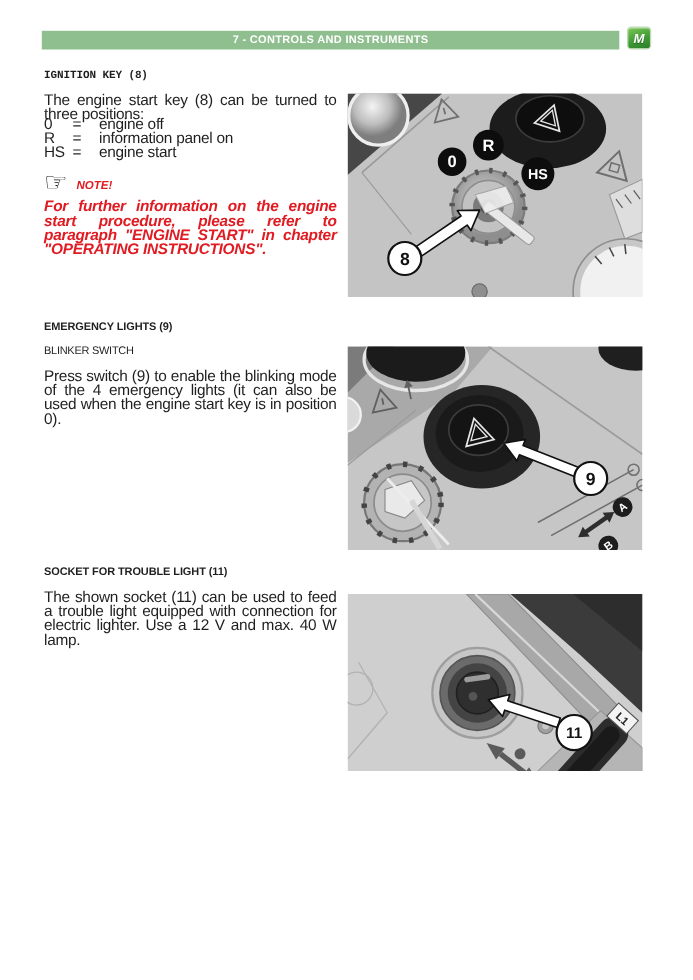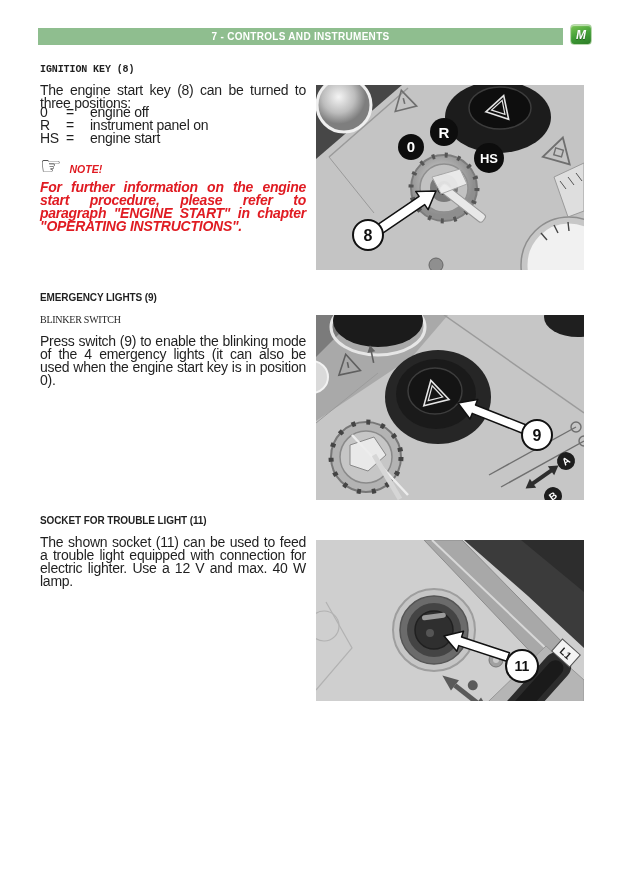--- a/index.html
+++ b/index.html
@@ -55,21 +55,21 @@
 
   <div class="col poslist" style="top:106px;">
     <div class="posrow">
       <span class="sym">0</span>
       <span class="eq">=</span>
       <span class="desc">engine off</span>
     </div>
     <div class="posrow">
       <span class="sym">R</span>
       <span class="eq">=</span>
-      <span class="desc">instrument panel on</span>
+      <span class="desc">information panel on</span>
     </div>
     <div class="posrow">
       <span class="sym">HS</span>
       <span class="eq">=</span>
       <span class="desc">engine start</span>
     </div>
   </div>
 
   <div class="noterow" style="top:155px;">
     <span class="manicule">☞</span>
@@ -150,21 +150,21 @@
         <text x="173" y="78" text-anchor="middle" class="badge-txt" font-size="13">HS</text>
       </g>
 
       <polygon points="66.8,148.1 108.7,119.6 112.1,124.6 120,106 99.7,106.4 103.1,111.4 61.2,139.9" fill="#ffffff" stroke="#111" stroke-width="1.5" stroke-linejoin="round"></polygon>
       <circle cx="52" cy="150" r="15" fill="#ffffff" stroke="#111" stroke-width="2"></circle>
       <text x="52" y="155.5" text-anchor="middle" class="callout-txt" font-size="16">8</text>
     </svg>
   </div>
 
   <div class="col heading" style="top:291px;">EMERGENCY LIGHTS (9)</div>
-  <div class="col sub" style="top:313px;font-family:Liberation Serif, serif;">BLINKER SWITCH</div>
+  <div class="col sub" style="top:313px;">BLINKER SWITCH</div>
   <div class="col para" style="top:335px;">Press switch (9) to enable the blinking mode of the 4 emergency lights (it can also be used when the engine start key is in position 0).</div>
 
   <div class="fig" style="top:315px;">
     <svg viewBox="0 0 268 185">
       <rect x="0" y="0" width="268" height="185" fill="#c6c6c6"></rect>
       <polygon points="0,0 132,0 96,42 0,106" fill="#a9a9a9"></polygon>
       <polygon points="0,0 42,0 0,42" fill="#7b7b7b"></polygon>
       <line x1="128" y1="0" x2="268" y2="98" stroke="#9b9b9b" stroke-width="1.5"></line>
       <line x1="0" y1="108" x2="62" y2="58" stroke="#9b9b9b" stroke-width="1"></line>
 

